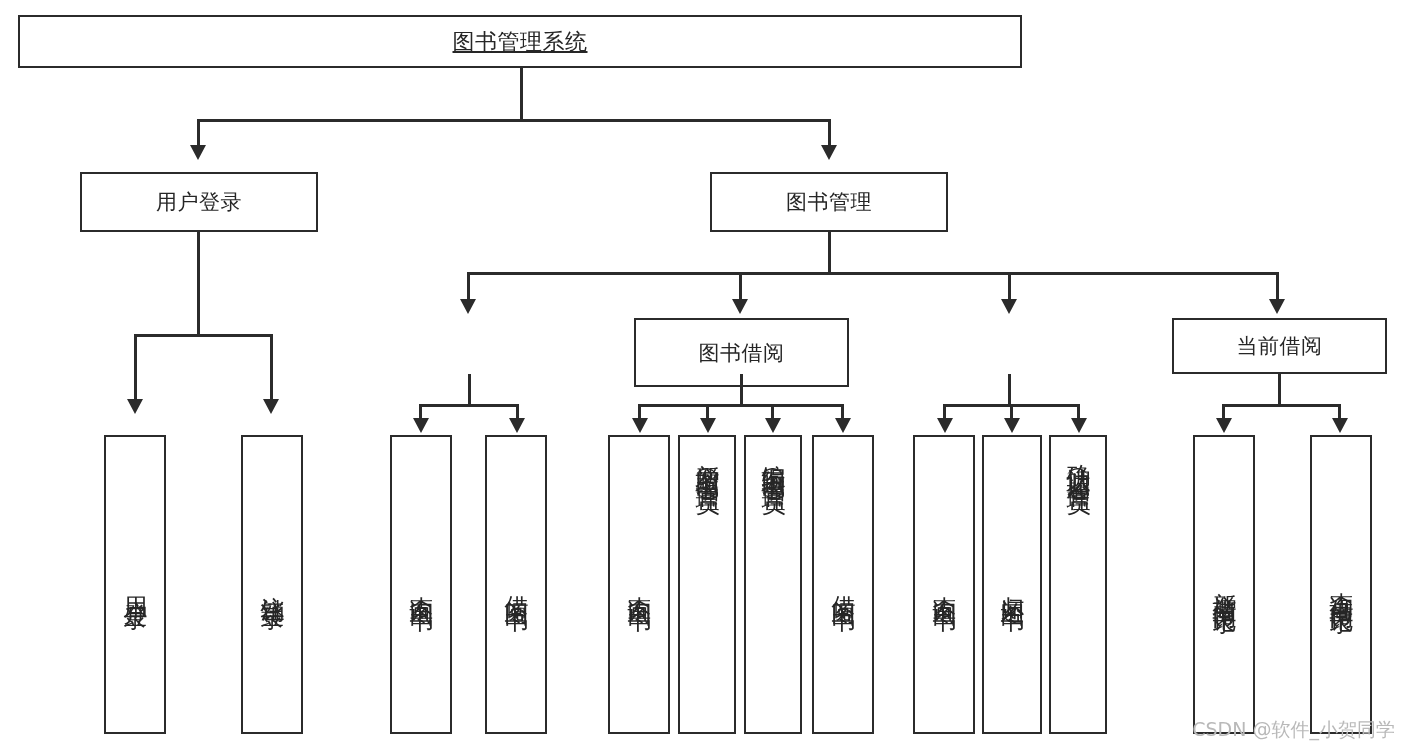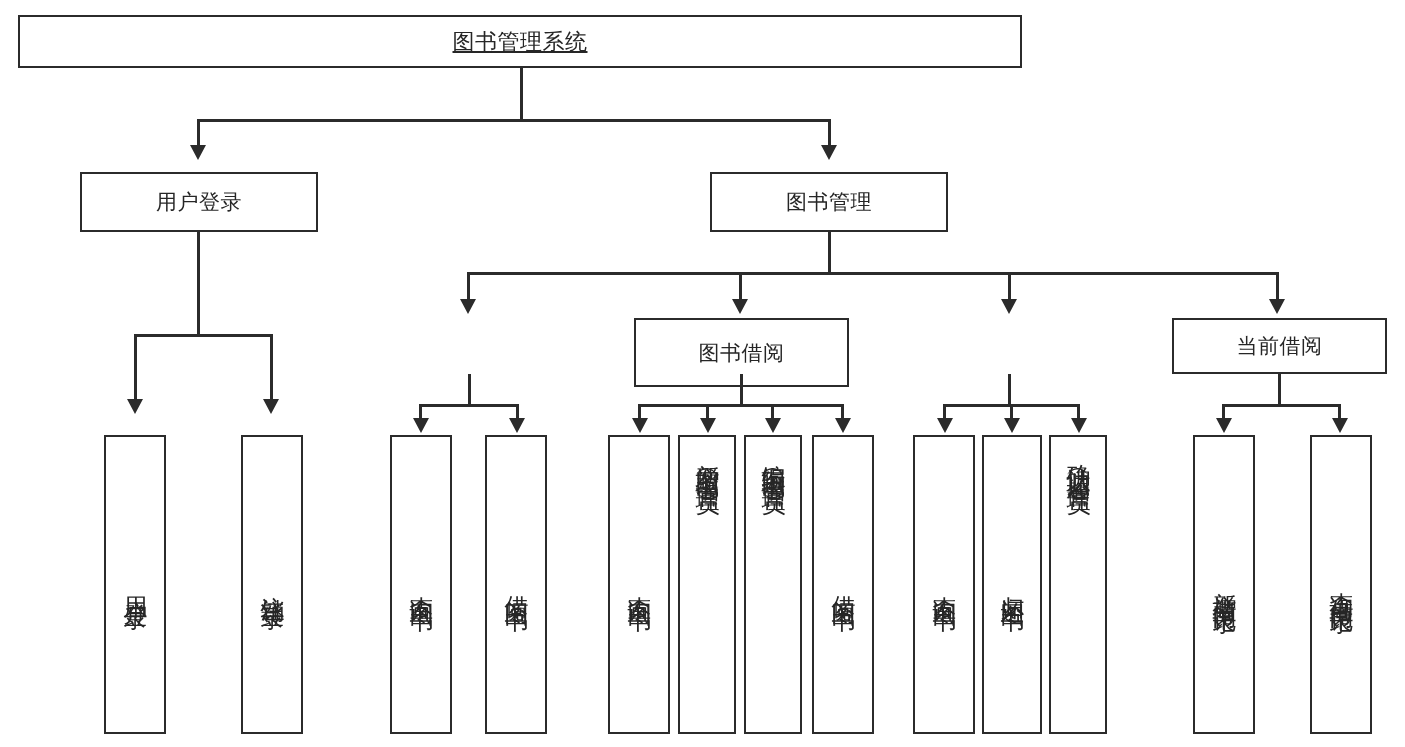--- a/index.html
+++ b/index.html
@@ -195,14 +195,15 @@
     <span class="vtext">确认归还（管理员）</span>
   </div>
 
   <div class="node vert" style="left:1193px;top:435px;width:62px;height:299px;">
     <span class="vtext">新增借阅记录</span>
   </div>
   <div class="node vert" style="left:1310px;top:435px;width:62px;height:299px;">
     <span class="vtext">查询借阅记录</span>
   </div>
 
+  <div id="watermark">CSDN @软件_小贺同学</div>
 
 </div>
 
 </body></html>

